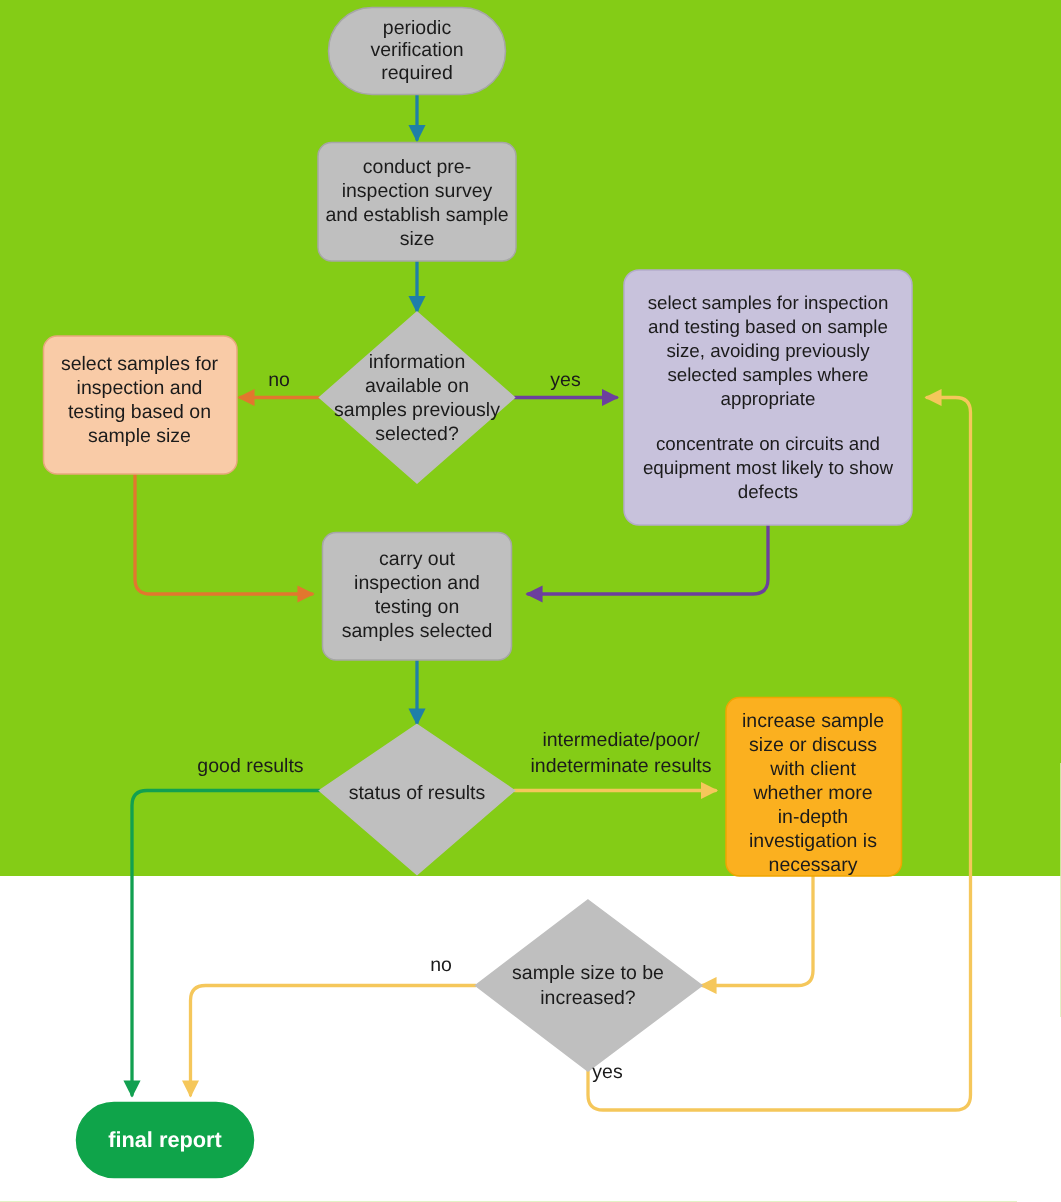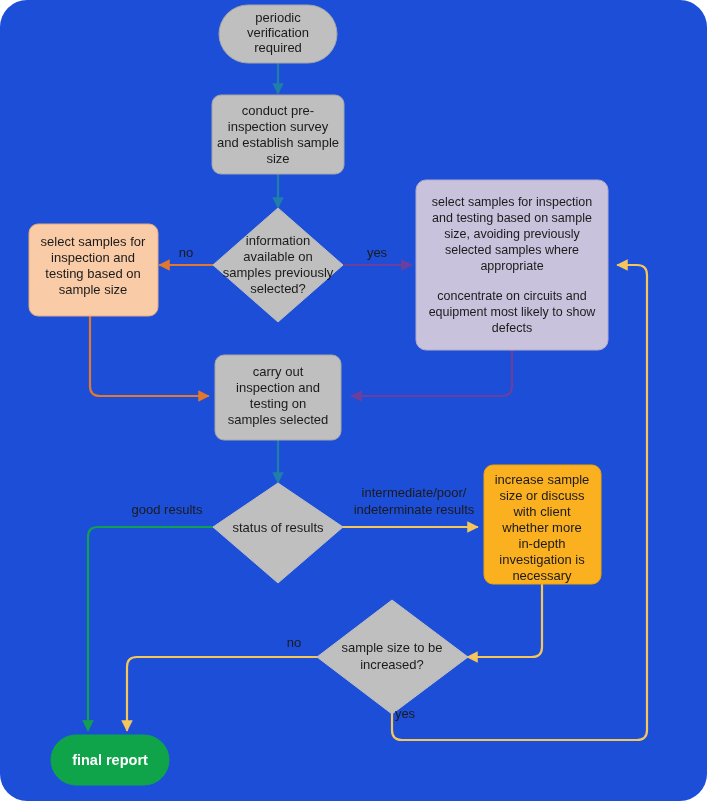--- a/index.html
+++ b/index.html
@@ -10,23 +10,22 @@
   }
   body {
     width: 707px;
     height: 801px;
     font-family: "Liberation Sans", sans-serif;
     overflow: hidden;
   }
   #flowchart-root {
     position: relative;
     width: 707px;
-    height: 801px;
-    background: #1d4ed8;
-    border-radius: 27px;
+    height: 584px;
+    background: #84cc16;
   }
   svg#flow-svg {
     display: block;
     width: 707px;
     height: 801px;
   }
   .node-text {
     font-family: "Liberation Sans", sans-serif;
     font-size: 13px;
     fill: #1b1b1b;

